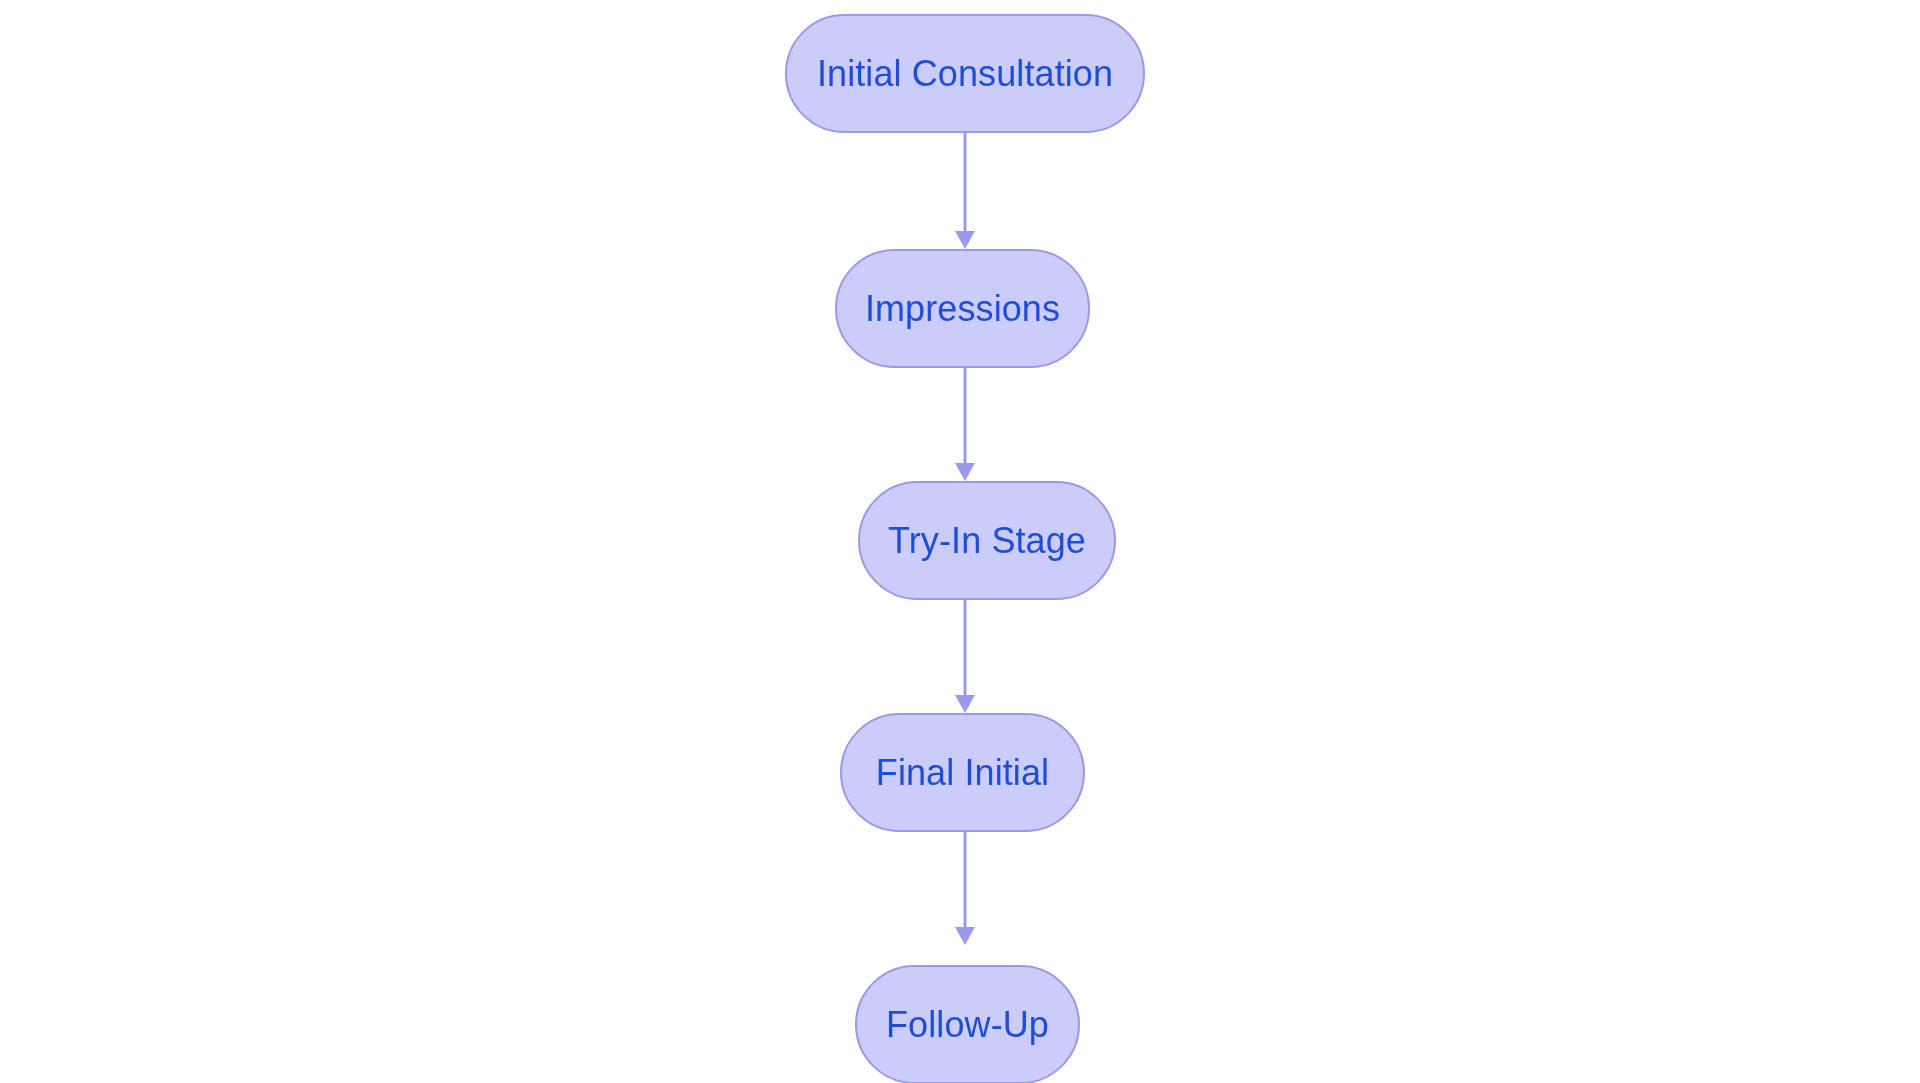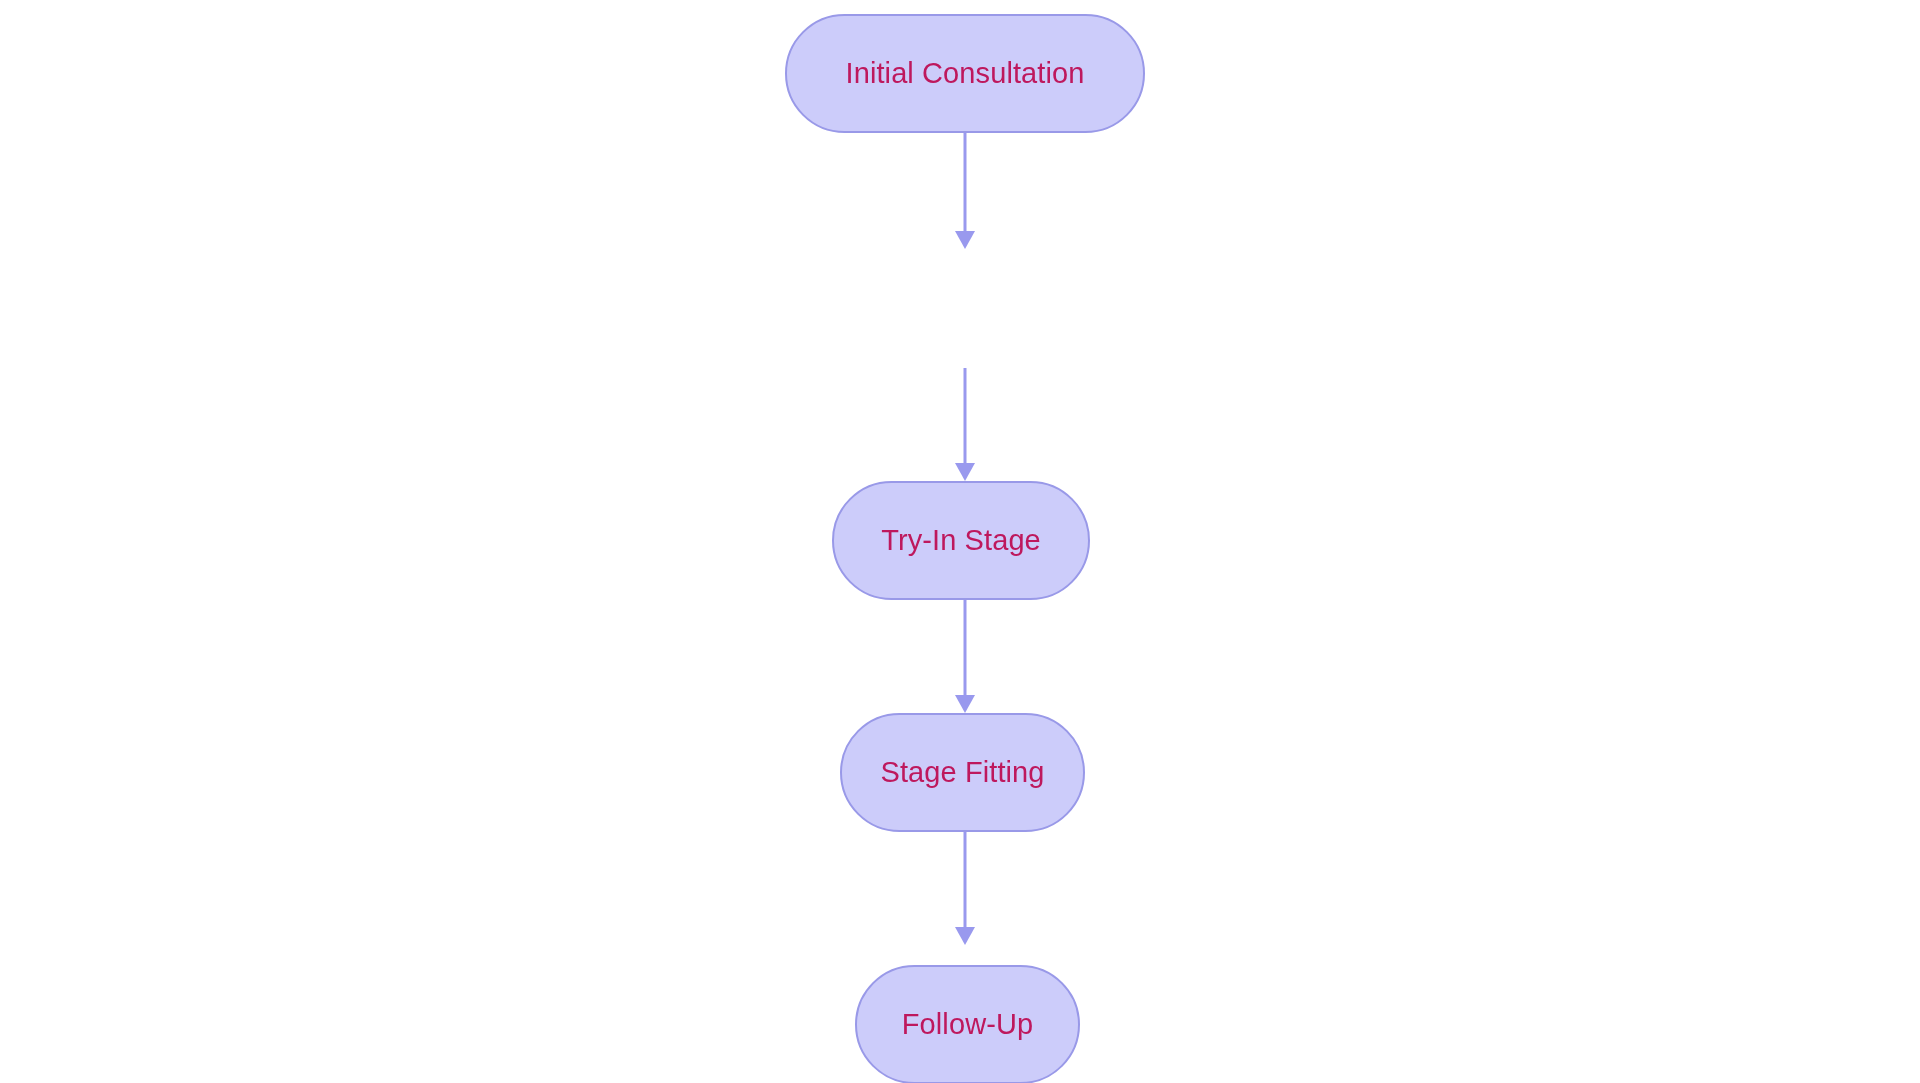--- a/index.html
+++ b/index.html
@@ -30,24 +30,24 @@
     justify-content: center;
     background: #ccccfa;
     border: 2px solid #9999e8;
     border-radius: 9999px;
     color: #2a2ad0;
     white-space: nowrap;
     user-select: none;
   }
 
   .flow-node .node-label {
-    font-size: 29px;
+    font-size: 36px;
     line-height: 1;
     letter-spacing: 0.1px;
-    color: #be185d;
+    color: #1d4ed8;
     font-weight: 400;
   }
 
   .flow-edge {
     position: absolute;
     pointer-events: none;
   }
 
   .edge-line {
     position: absolute;
@@ -92,26 +92,29 @@
 
   <div class="flow-edge" style="left:955px; top:832px; width:20px; height:113px;">
     <div class="edge-line" style="height:95px;"></div>
     <div class="edge-arrowhead"></div>
   </div>
 
   <div class="flow-node" style="left:785px; top:14px; width:360px; height:119px;">
     <span class="node-label">Initial Consultation</span>
   </div>
 
+  <div class="flow-node" style="left:835px; top:249px; width:255px; height:119px;">
+    <span class="node-label">Impressions</span>
+  </div>
 
-  <div class="flow-node" style="left:832px; top:481px; width:258px; height:119px;">
+  <div class="flow-node" style="left:858px; top:481px; width:258px; height:119px;">
     <span class="node-label">Try-In Stage</span>
   </div>
 
   <div class="flow-node" style="left:840px; top:713px; width:245px; height:119px;">
-    <span class="node-label">Stage Fitting</span>
+    <span class="node-label">Final Initial</span>
   </div>
 
   <div class="flow-node" style="left:855px; top:945px; width:225px; height:119px;margin-top:20px;">
     <span class="node-label">Follow-Up</span>
   </div>
 
 </div>
 
 </body></html>

